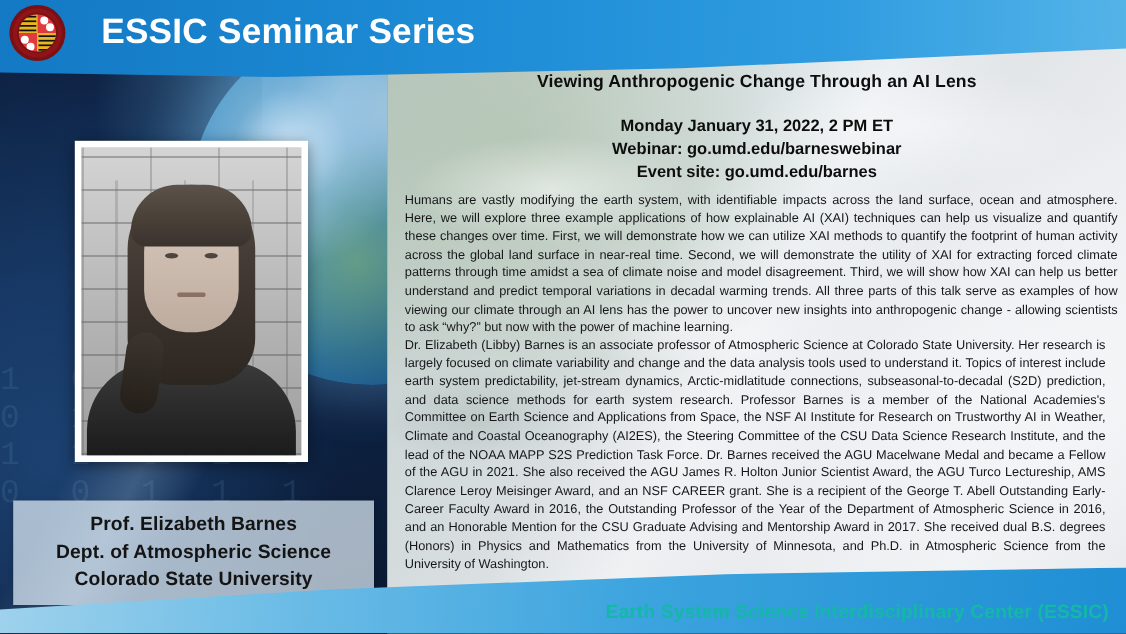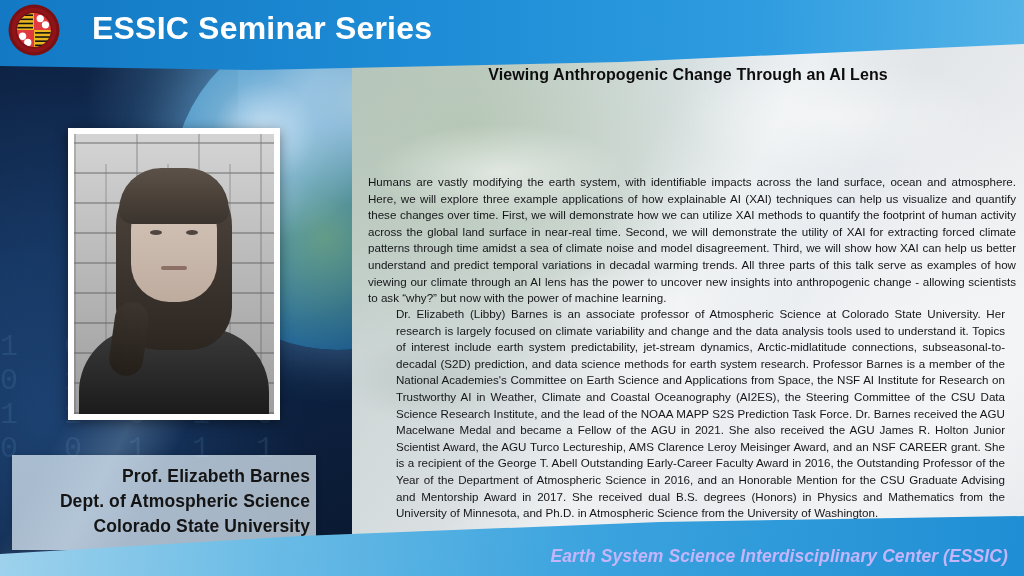--- a/index.html
+++ b/index.html
@@ -110,23 +110,23 @@
     position:absolute;left:50%;top:132px;transform:translateX(-50%);
     width:26px;height:4px;border-radius:3px;background:#8d6f63;
   }
   .portrait-tone{
     position:absolute;inset:0;
     background:linear-gradient(180deg, rgba(255,255,255,.05) 0%, rgba(0,0,0,.06) 100%);
   }
 
   
   .name-plate{
-    position:absolute;left:12px;top:455px;width:304px;
+    position:absolute;left:12px;top:455px;width:328px;
     background:rgba(225,238,248,.72);
-    padding:9px 6px 11px;box-sizing:border-box;text-align:right;
+    padding:9px 6px 11px;box-sizing:border-box;text-align:center;
     box-shadow:0 1px 5px rgba(0,0,0,.25);
   }
   .name-plate div{
     font-size:17.5px;font-weight:bold;color:#141414;
     line-height:25px;letter-spacing:.1px;
   }
 
   
   .right-panel{
     position:absolute;left:352px;top:0;width:672px;height:576px;
@@ -180,37 +180,35 @@
   }
   .abstract{
     position:absolute;left:16px;right:8px;top:174px;z-index:4;
     font-size:11.6px;line-height:16.6px;color:#16161a;
     text-align:justify;
   }
   .bio{
     position:absolute;left:16px;right:19px;top:306px;z-index:4;
     font-size:11.6px;line-height:16.6px;color:#16161a;
     text-align:justify;
-    margin-left:28px;
   }
 
   
   .footer-band{
     position:absolute;left:0;bottom:0;width:1024px;height:80px;
     background:linear-gradient(96deg,#9fd2ec 0%,#6bbce6 26%,#3ba3de 58%,#1f8ed4 100%);
     clip-path:polygon(0 58px, 300px 40px, 660px 26px, 1024px 20px, 1024px 80px, 0 80px);
     z-index:6;
   }
   .footer-text{
     position:absolute;right:16px;bottom:8px;text-align:right;z-index:7;
   }
   .footer-text div{
-    color:#c4b5fd;font-size:17.5px;font-weight:bold;line-height:24px;
+    color:#14b8a6;font-size:17.5px;font-weight:bold;line-height:24px;
     letter-spacing:.1px;
-    font-style:italic;
   }
 </style>
 </head>
 <body>
 
 <div class="poster">
 
   <div class="left-panel">
     <div class="earth-limb"></div>
     <div class="earth-glow"></div>
@@ -243,20 +241,25 @@
       <div>Colorado State University</div>
     </div>
   </div>
 
   <div class="right-panel">
     <div class="cloud-swirl"></div>
     <div class="right-diag"></div>
 
     <div class="talk-title">Viewing Anthropogenic Change Through an AI Lens</div>
 
+    <div class="event-lines">
+      <div>Monday January 31, 2022, 2 PM ET</div>
+      <div>Webinar: go.umd.edu/barneswebinar</div>
+      <div>Event site: go.umd.edu/barnes</div>
+    </div>
 
     <div class="abstract">Humans are vastly modifying the earth system, with identifiable impacts across the land surface, ocean and atmosphere. Here, we will explore three example applications of how explainable AI (XAI) techniques can help us visualize and quantify these changes over time. First, we will demonstrate how we can utilize XAI methods to quantify the footprint of human activity across the global land surface in near-real time. Second, we will demonstrate the utility of XAI for extracting forced climate patterns through time amidst a sea of climate noise and model disagreement. Third, we will show how XAI can help us better understand and predict temporal variations in decadal warming trends. All three parts of this talk serve as examples of how viewing our climate through an AI lens has the power to uncover new insights into anthropogenic change - allowing scientists to ask “why?” but now with the power of machine learning.</div>
     <div class="bio">Dr. Elizabeth (Libby) Barnes is an associate professor of Atmospheric Science at Colorado State University. Her research is largely focused on climate variability and change and the data analysis tools used to understand it. Topics of interest include earth system predictability, jet-stream dynamics, Arctic-midlatitude connections, subseasonal-to-decadal (S2D) prediction, and data science methods for earth system research. Professor Barnes is a member of the National Academies's Committee on Earth Science and Applications from Space, the NSF AI Institute for Research on Trustworthy AI in Weather, Climate and Coastal Oceanography (AI2ES), the Steering Committee of the CSU Data Science Research Institute, and the lead of the NOAA MAPP S2S Prediction Task Force. Dr. Barnes received the AGU Macelwane Medal and became a Fellow of the AGU in 2021. She also received the AGU James R. Holton Junior Scientist Award, the AGU Turco Lectureship, AMS Clarence Leroy Meisinger Award, and an NSF CAREER grant. She is a recipient of the George T. Abell Outstanding Early-Career Faculty Award in 2016, the Outstanding Professor of the Year of the Department of Atmospheric Science in 2016, and an Honorable Mention for the CSU Graduate Advising and Mentorship Award in 2017. She received dual B.S. degrees (Honors) in Physics and Mathematics from the University of Minnesota, and Ph.D. in Atmospheric Science from the University of Washington.</div>
   </div>
 
   <div class="header-band"></div>
   <svg class="umd-seal" viewBox="0 0 100 100">
     <circle cx="50" cy="50" r="49" fill="#7a1013"></circle>
     <circle cx="50" cy="50" r="43" fill="#8f1418"></circle>
     <circle cx="50" cy="50" r="34" fill="#ffffff"></circle>

